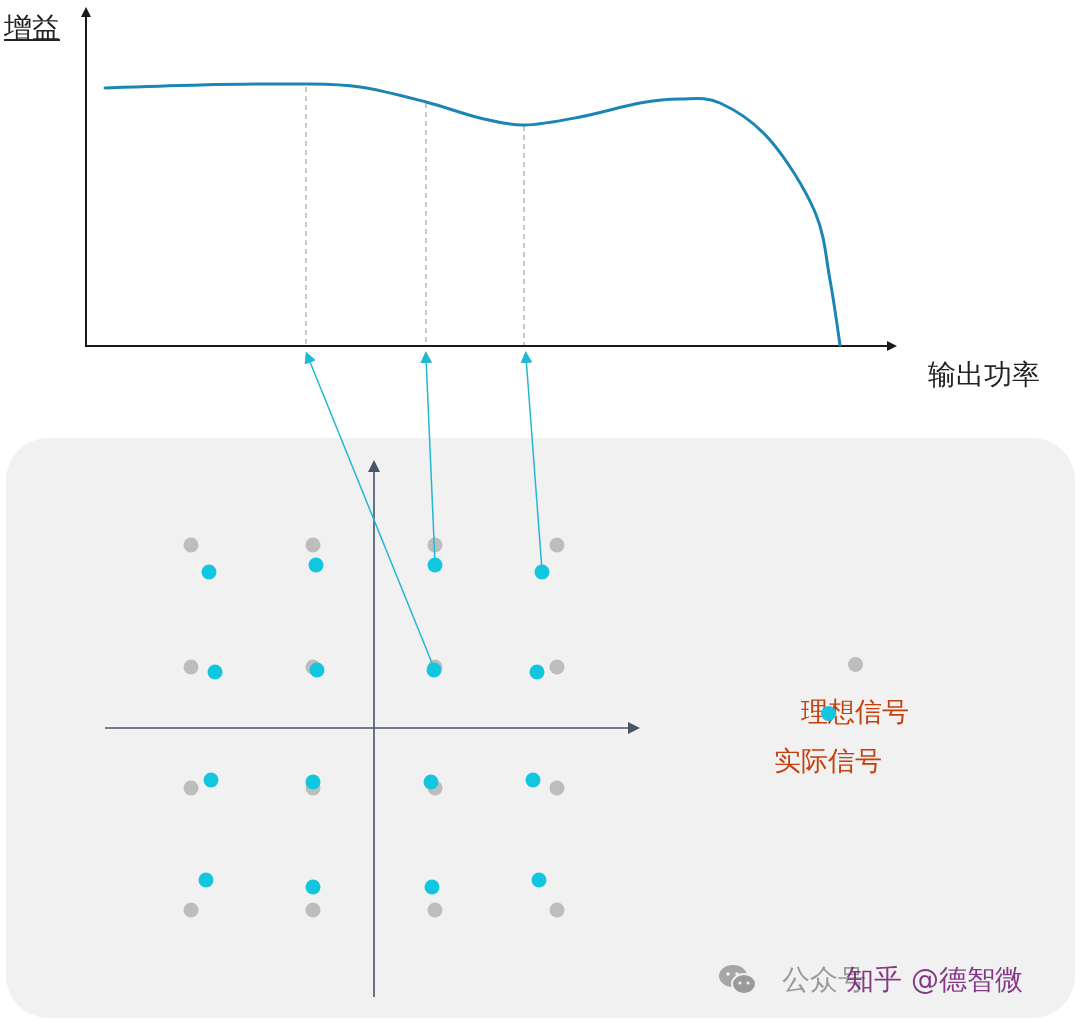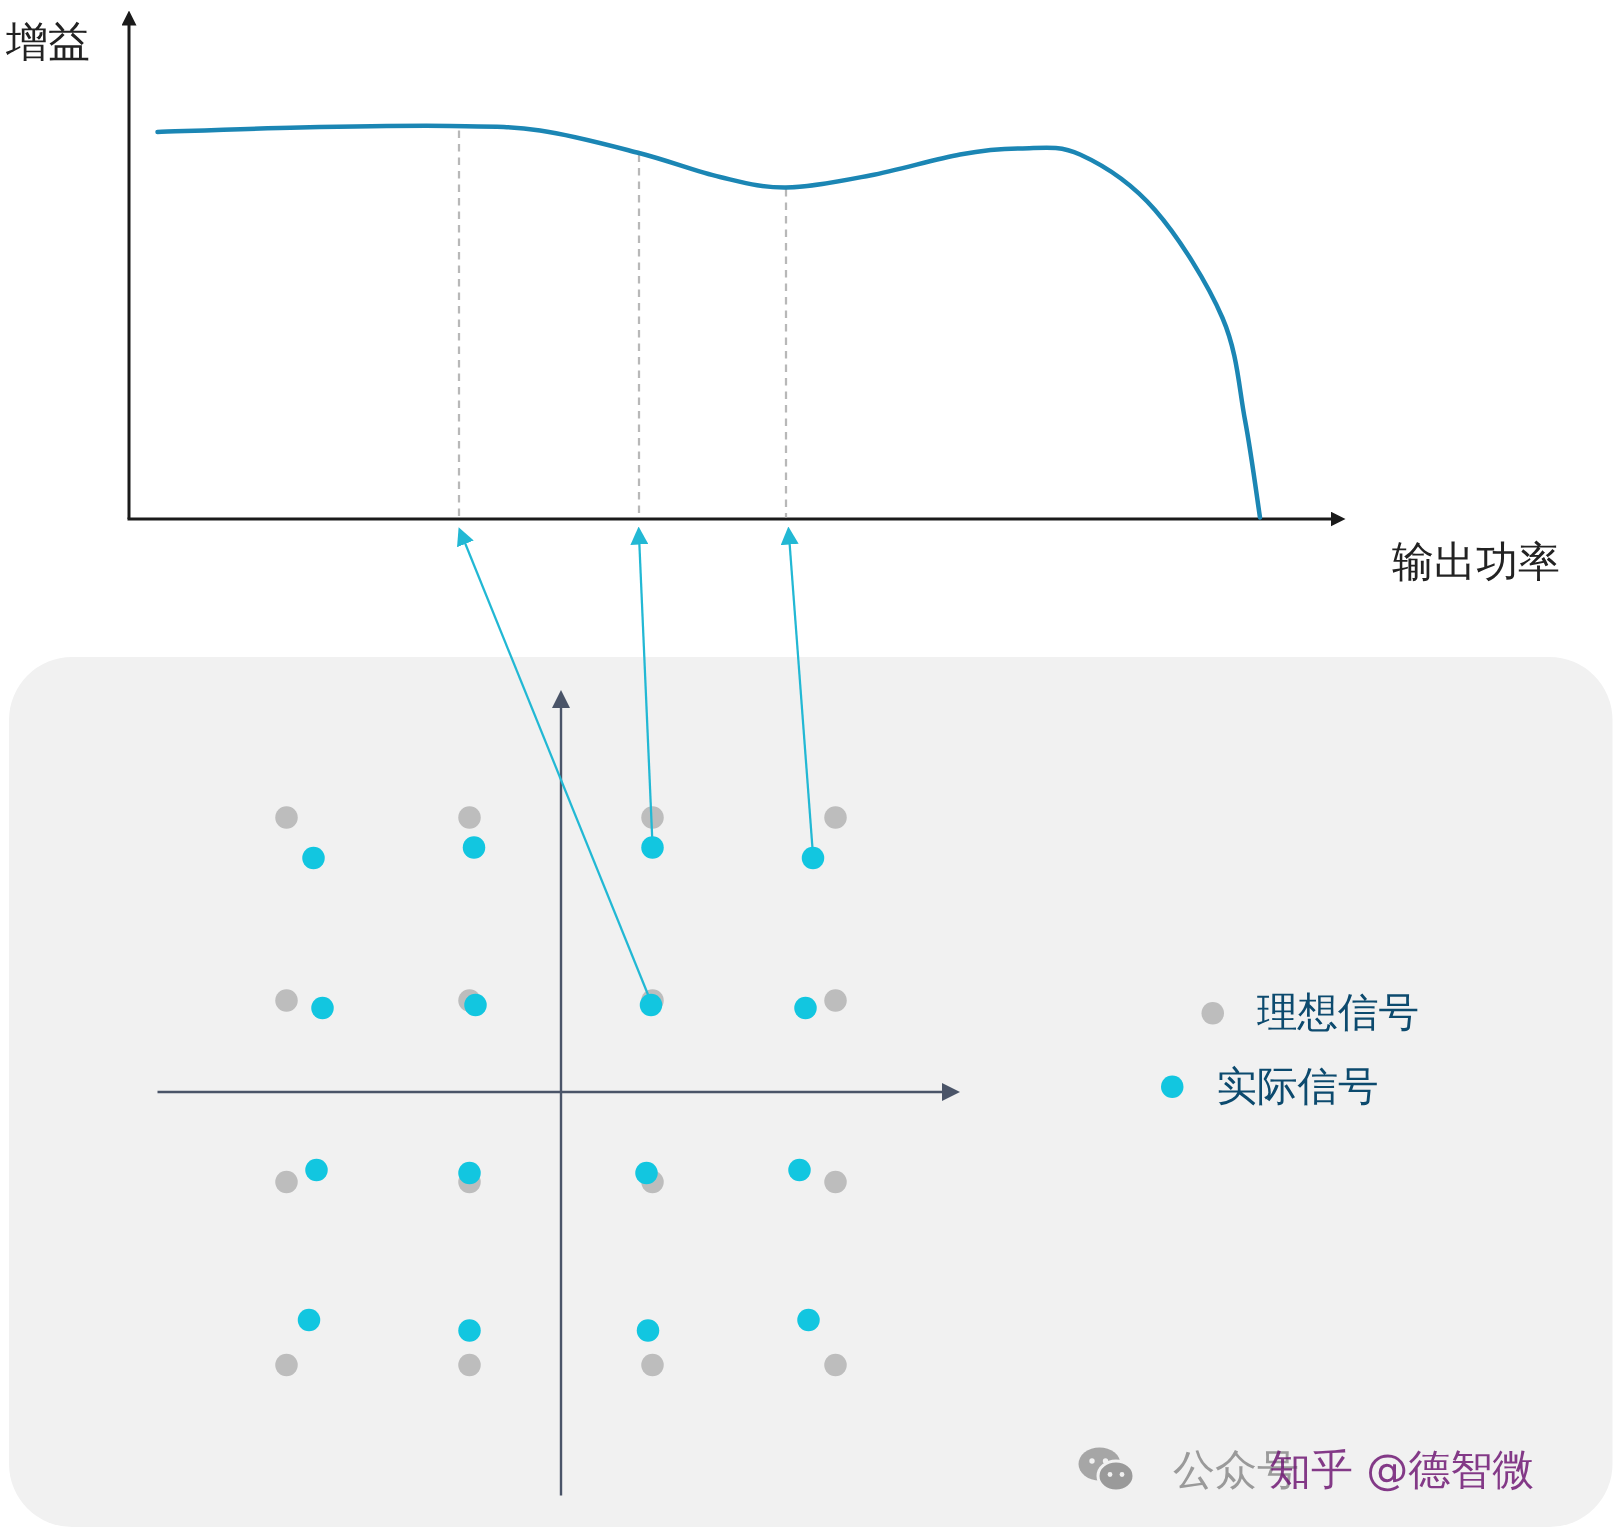--- a/index.html
+++ b/index.html
@@ -3,21 +3,21 @@
 <meta charset="utf-8">
 <style>
   html, body { margin: 0; padding: 0; background: #ffffff; }
   body { width: 1080px; height: 1024px; position: relative; overflow: hidden;
          font-family: "DejaVu Sans", "Liberation Sans", sans-serif; }
   .panel { position: absolute; left: 6px; top: 438px; width: 1069px; height: 580px;
            background: #f1f1f1; border-radius: 42px; }
   svg.main { position: absolute; left: 0; top: 0; }
   .label { position: absolute; color: #222; font-size: 28px; line-height: 1; white-space: nowrap; }
   .legend-item { position: absolute; display: flex; align-items: center; gap: 22px;
-                 font-size: 27px; color: #0c4a6e; white-space: nowrap; }
+                 font-size: 27px; color: #c2410c; white-space: nowrap; flex-direction: column; }
   .legend-dot { width: 15px; height: 15px; border-radius: 50%; display: inline-block; }
   .watermark { position: absolute; left: 718px; top: 961px; display: flex; align-items: center;
                gap: 24px; color: #9a9a9a; font-size: 28px; white-space: nowrap; }
   .watermark .overlay { position: absolute; left: 128px; top: 0; color: #701a75; opacity: 0.85; }
 </style>
 </head>
 <body>
 
 <div class="panel"></div>
 
@@ -89,21 +89,21 @@
       <circle cx="313" cy="782" r="7.5" fill="#12c6e0"></circle>
       <circle cx="431" cy="782" r="7.5" fill="#12c6e0"></circle>
       <circle cx="533" cy="780" r="7.5" fill="#12c6e0"></circle>
       <circle cx="206" cy="880" r="7.5" fill="#12c6e0"></circle>
       <circle cx="313" cy="887" r="7.5" fill="#12c6e0"></circle>
       <circle cx="432" cy="887" r="7.5" fill="#12c6e0"></circle>
       <circle cx="539" cy="880" r="7.5" fill="#12c6e0"></circle>
     </g>
   </svg>
 
-<div class="label" style="left:4px; top:14px;">增益</div>
+<div class="label" style="left:4px; top:14px;text-decoration:underline;">增益</div>
 <div class="label" style="left:928px; top:333px;margin-top:28px;">输出功率</div>
 
 <div class="legend-item" style="left:801px; top:657px;">
   <span class="legend-dot" style="background:#bdbdbd;"></span>
   <span>理想信号</span>
 </div>
 <div class="legend-item" style="left:774px; top:706px;">
   <span class="legend-dot" style="background:#12c6e0;"></span>
   <span>实际信号</span>
 </div>

